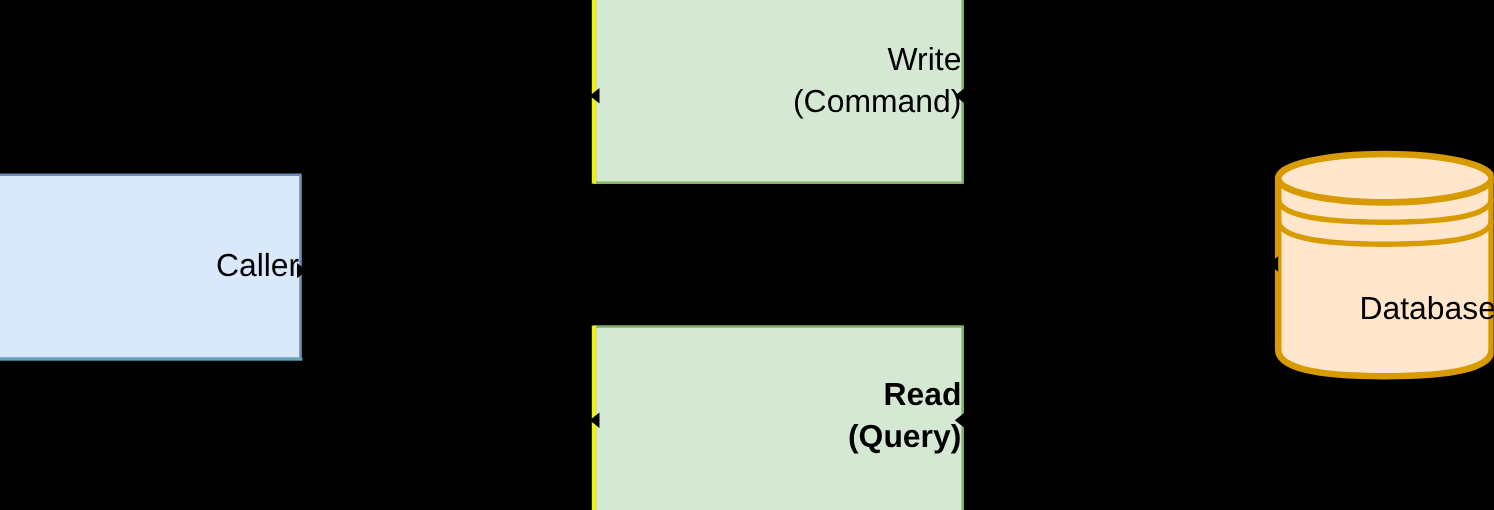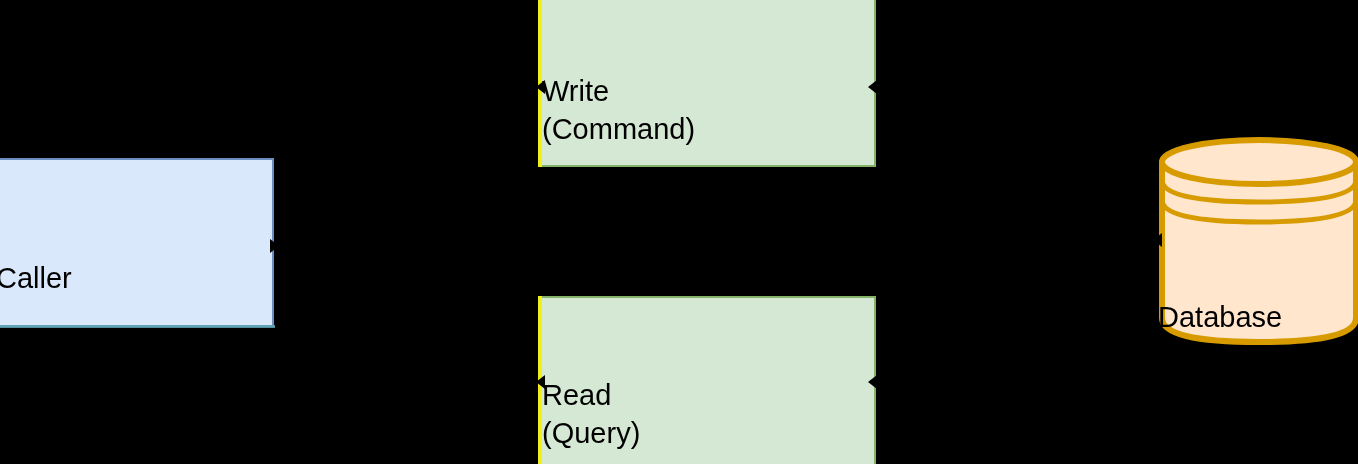--- a/index.html
+++ b/index.html
@@ -17,28 +17,27 @@
     height: 464px;
     background: #000000;
     overflow: hidden;
   }
 
   
   .node-label {
     position: absolute;
     left: 0;
     right: 0;
-    text-align: left;
+    text-align: right;
     color: #000000;
     font-size: 29px;
     line-height: 38px;
     font-family: "Liberation Sans", sans-serif;
     white-space: pre-line;
     pointer-events: none;
-    margin-top: 36px;
   }
 
   
   #caller-box {
     position: absolute;
     left: -6px;
     top: 158px;
     width: 280px;
     height: 169px;
     background: #DAE8FC;
@@ -81,21 +80,21 @@
     height: 175px;
   }
   #write-box .node-label { top: 42px; }
 
   #read-box {
     left: 540px;
     top: 296px;
     width: 336px;
     height: 175px;
   }
-  #read-box .node-label { top: 42px; }
+  #read-box .node-label { top: 42px; font-weight: bold; }
 
   
   #database-node {
     position: absolute;
     left: 1158px;
     top: 136px;
     width: 202px;
     height: 210px;
   }
   #database-node .db-svg {

